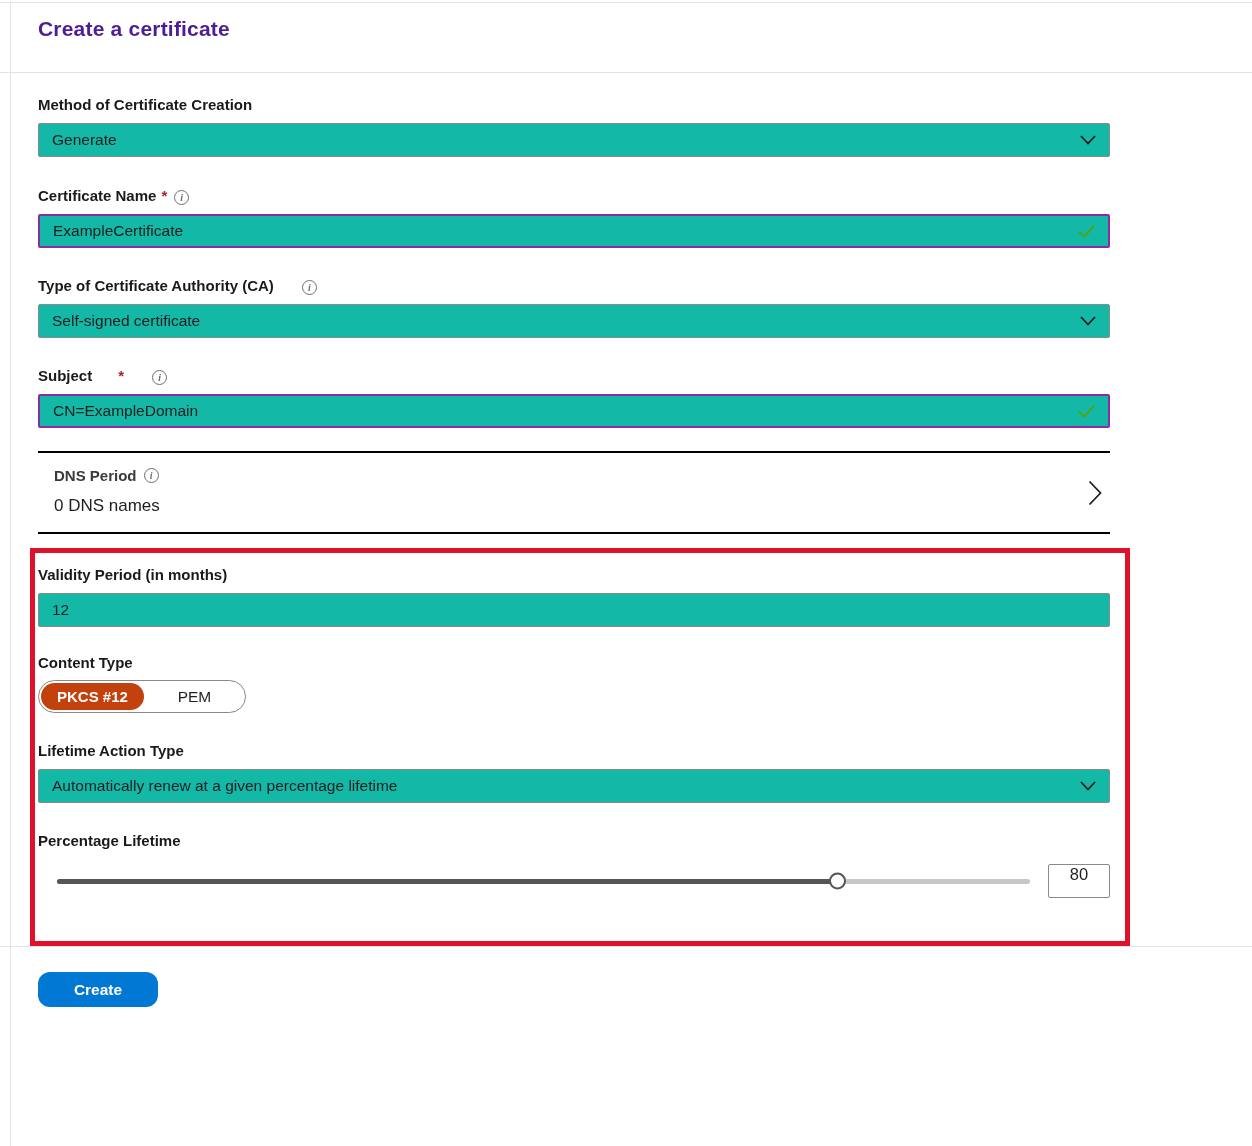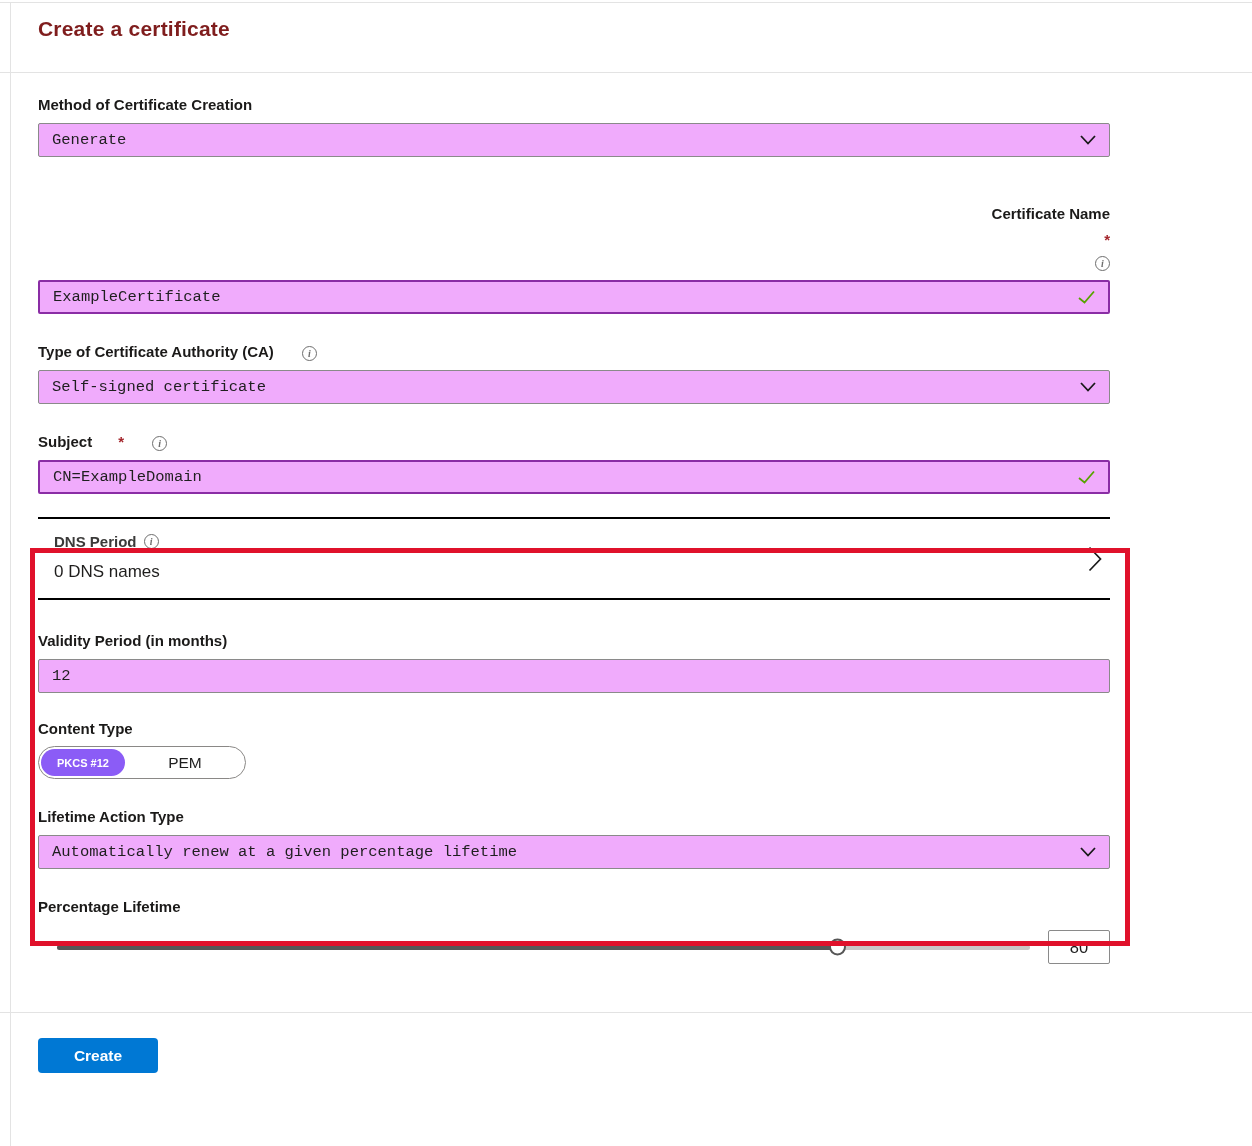--- a/index.html
+++ b/index.html
@@ -5,82 +5,82 @@
   * { box-sizing: border-box; }
   html,body { margin:0; padding:0; }
   body {
     width:1252px; height:1146px; background:#ffffff; position:relative;
     font-family:"Liberation Sans", sans-serif; color:#1b1a19;
     overflow:hidden;
   }
   .left-rail { position:absolute; left:10px; top:2px; bottom:0; width:1px; background:#e3e3e3; }
   .top-line  { position:absolute; left:0; top:2px; right:0; height:1px; background:#e3e3e3; }
   .header { padding:17px 0 0 38px; height:72px; }
-  .header h1 { margin:0; font-size:21px; font-weight:700; color:#7f1d1d; letter-spacing:.2px; }
+  .header h1 { margin:0; font-size:21px; font-weight:700; color:#4c1d95; letter-spacing:.2px; }
   .header-divider { position:absolute; top:72px; left:0; right:0; height:1px; background:#e3e3e3; }
 
   .form { margin-left:38px; width:1072px; position:relative; }
 
   .field-label { display:flex; align-items:flex-end; gap:7px; font-size:15px; font-weight:600; color:#1b1a19; line-height:19px; }
   .asterisk { color:#a4262c; font-weight:700; margin-left:-2px; }
   .info-icon {
     width:15px; height:15px; border:1px solid #6e6e6e; border-radius:50%;
     color:#6e6e6e; font-size:10px; line-height:13px; text-align:center;
     font-family:"Liberation Serif", serif; font-style:italic; font-weight:700;
     display:inline-block; flex:0 0 auto;
   }
   .selectbox, .textinput {
-    height:34px; margin-top:9px; background:#f0abfc; border-radius:2px;
+    height:34px; margin-top:9px; background:#14b8a6; border-radius:2px;
     display:flex; align-items:center; justify-content:space-between;
-    padding:0 13px; font-size:15.5px; color:#1f1f1f; cursor:pointer;font-family:Liberation Mono, monospace;
+    padding:0 13px; font-size:15.5px; color:#1f1f1f; cursor:pointer;
   }
   .selectbox { border:1.5px solid #8a8a8a; }
   .textinput { border:2px solid #8a2da5; cursor:text; }
-  .mt24{margin-top:23px;} .mt28{margin-top:28px;gap:28px;} .mt29{margin-top:47px;flex-direction:column;} .mt31{margin-top:31px;} .mt26{margin-top:26px;}
+  .mt24{margin-top:23px;} .mt28{margin-top:28px;gap:28px;} .mt29{margin-top:29px;} .mt31{margin-top:31px;} .mt26{margin-top:26px;}
 
   .section {
     border-top:2px solid #000; border-bottom:2px solid #000;
     padding:14px 10px 16px 16px; position:relative; margin-top:23px;
   }
   .section.adv { padding-bottom:18px; }
   .section .sec-label { font-size:15px; font-weight:600; color:#3b3a39; display:flex; align-items:center; gap:7px; }
   .section .sec-value { font-size:17px; font-weight:400; color:#1f1e1d; margin-top:12px; }
   .chevron-right { position:absolute; right:8px; top:50%; transform:translateY(-50%); cursor:pointer; }
 
   .toggle {
     width:208px; height:33px; border:1.5px solid #8a8886; border-radius:17px;
     display:flex; align-items:center; margin-top:8px; background:#fff;
   }
   .toggle-on {
-    height:27px; margin-left:2px; padding:0 16px; background:#8b5cf6; color:#fff;
-    border-radius:14px; display:flex; align-items:center; font-size:11px; font-weight:600; cursor:pointer;
+    height:27px; margin-left:2px; padding:0 16px; background:#c2410c; color:#fff;
+    border-radius:14px; display:flex; align-items:center; font-size:15px; font-weight:600; cursor:pointer;
   }
   .toggle-off { flex:1; text-align:center; font-size:15.5px; color:#1f1f1f; cursor:pointer; }
 
   .slider-row { display:flex; align-items:center; margin-top:14px; height:34px; }
   .slider-track { flex:1; margin:0 18px 0 19px; height:5px; background:#c9c7c5; border-radius:3px; position:relative; cursor:pointer; }
   .slider-fill { height:5px; background:#565656; border-radius:3px; width:0; position:relative; }
   .slider-thumb {
     position:absolute; right:-11px; top:50%; transform:translateY(-50%);
     width:17px; height:17px; background:#fff; border:2.5px solid #565656; border-radius:50%; cursor:grab;
   }
   .number-box {
     width:62px; height:34px; border:1.5px solid #8a8a8a; border-radius:2px;
-    display:flex; align-items:center; justify-content:center; font-size:16.5px; color:#1f1f1f;
+    display:flex; align-items:flex-start; justify-content:center; font-size:16.5px; color:#1f1f1f;
   }
 
   .red-overlay {
     position:absolute; left:30px; top:548px; width:1100px; height:398px;
     border:5px solid #e0112b; pointer-events:none;
   }
 
   .footer-divider { margin:48px 0 0 -38px; width:1252px; height:1px; background:#e3e3e3; }
   .create-btn {
     margin-top:25px; width:120px; height:35px; background:#0078d4; color:#fff;
-    border:none; border-radius:4px; font-family:"Liberation Sans", sans-serif;
+    border:none; border-radius:12px; font-family:"Liberation Sans", sans-serif;
     font-size:15.5px; font-weight:700; cursor:pointer; display:block;
   }
   svg { display:block; }
 </style>
 </head>
 <body>
 
 <div class="left-rail"></div>
 <div class="top-line"></div>
 

